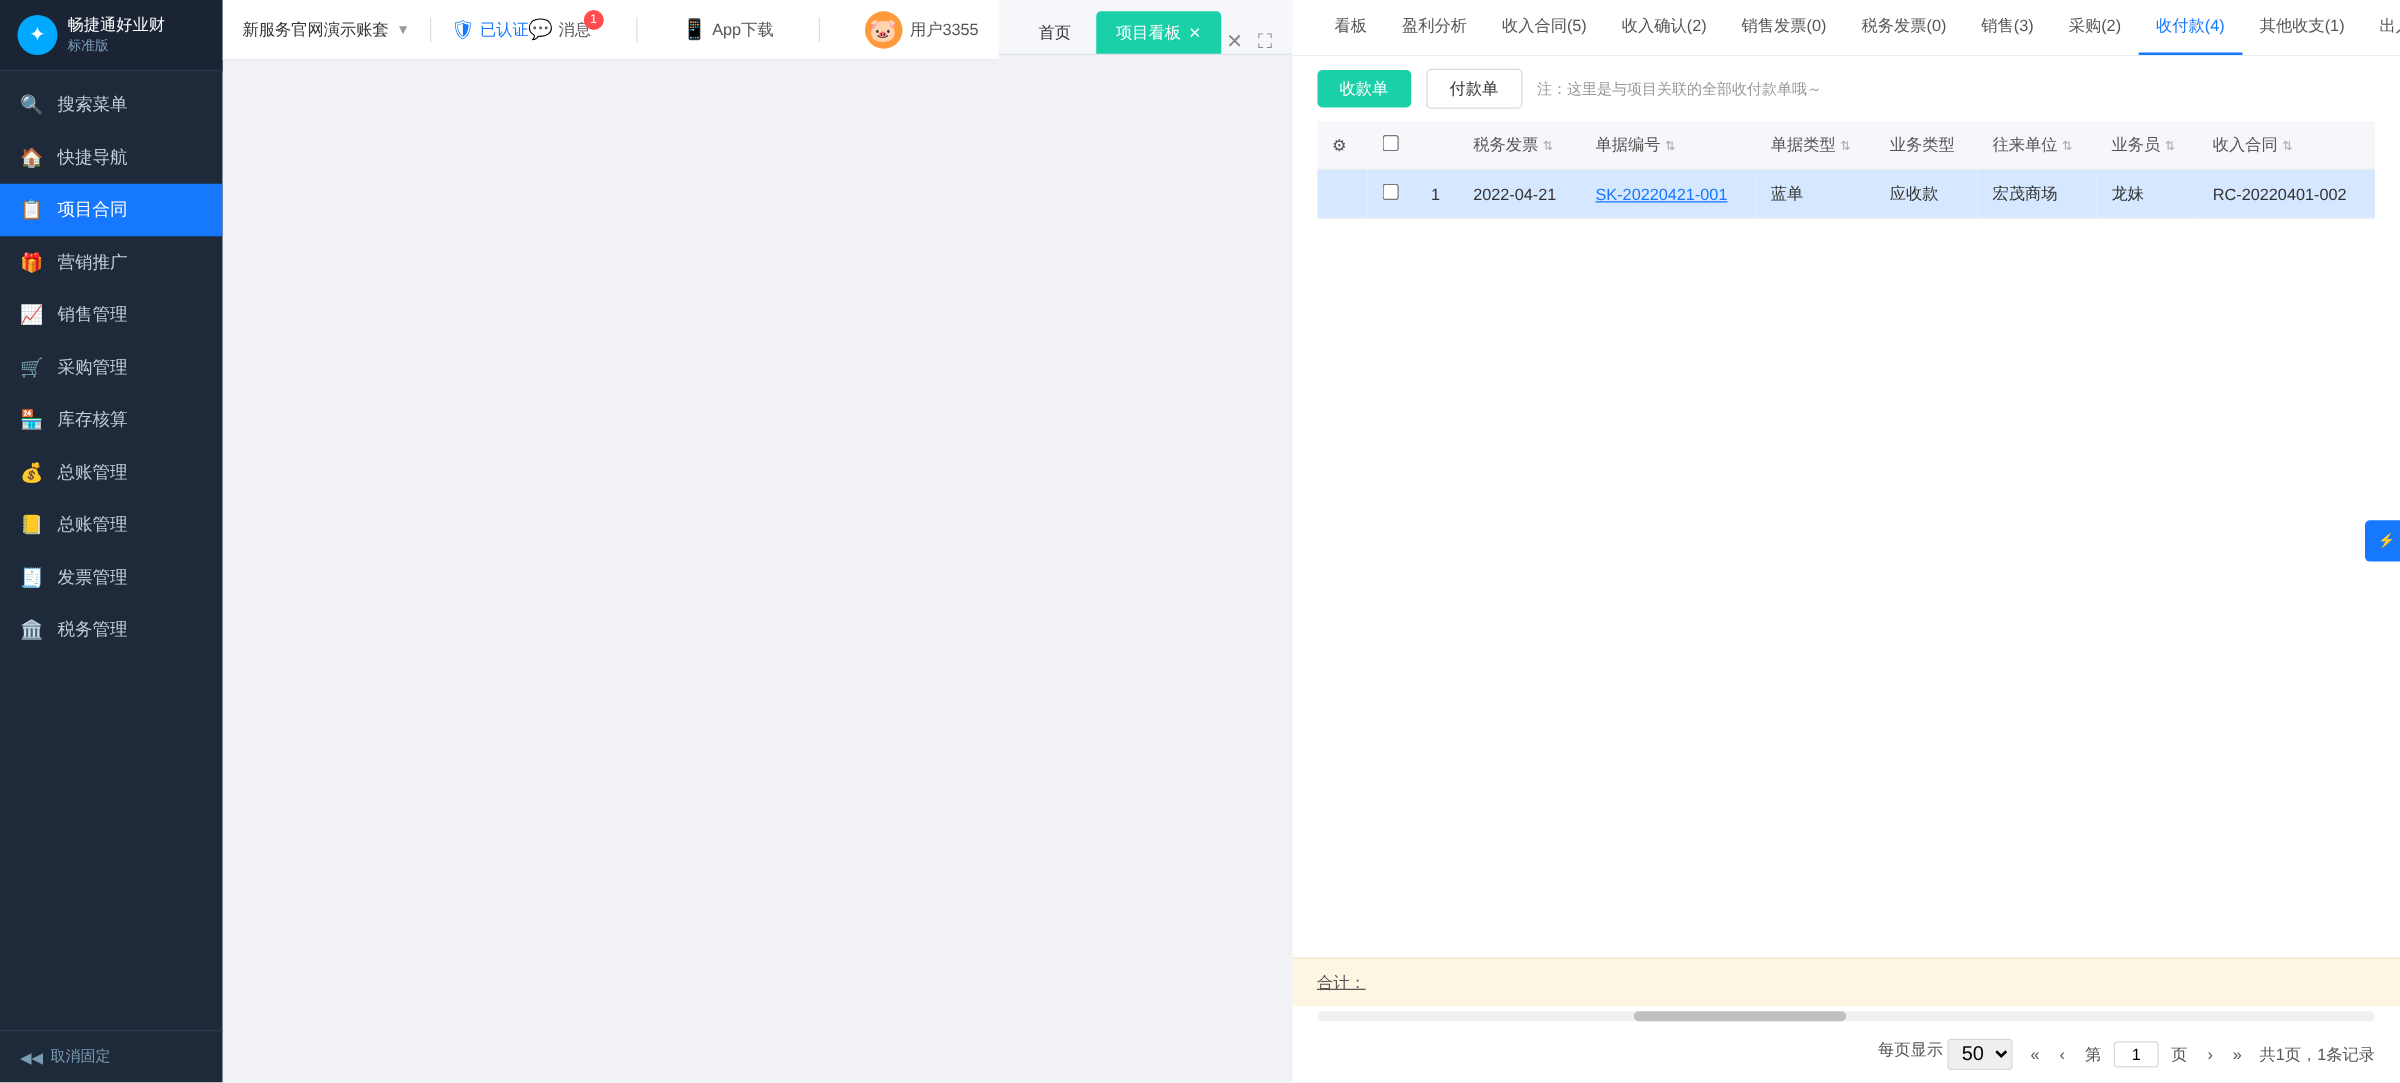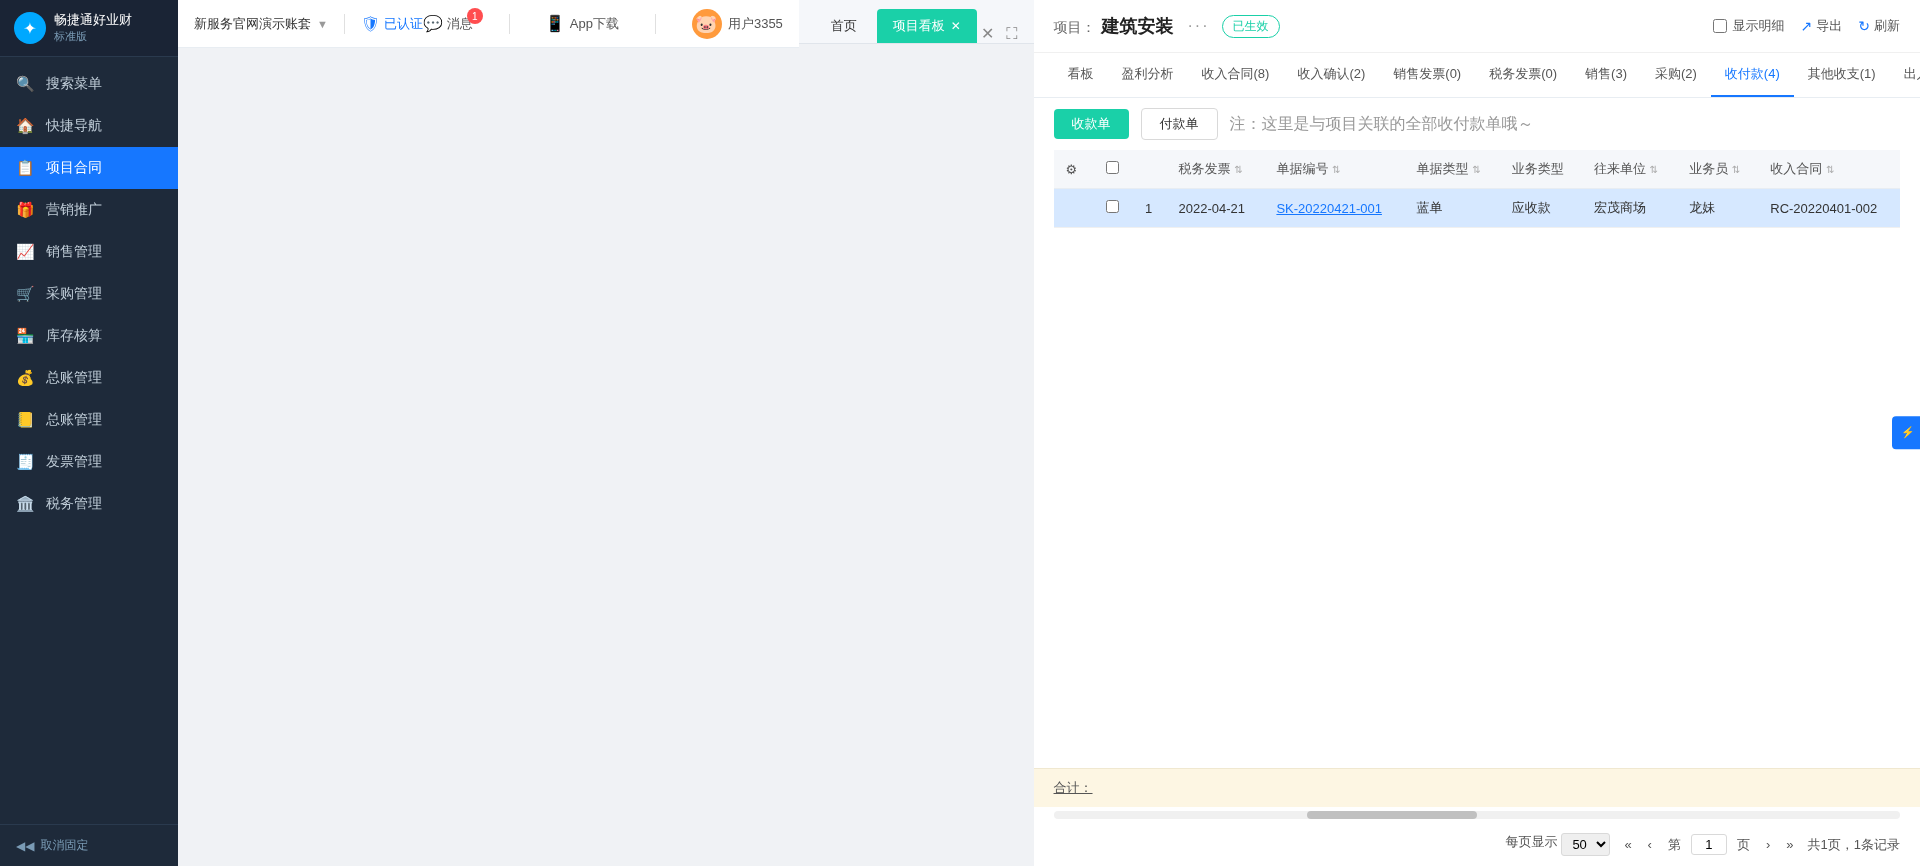--- a/index.html
+++ b/index.html
@@ -301,21 +301,21 @@
     .btn-default {
       background: #fff;
       color: #333;
       border: 1px solid #d9d9d9;
       padding: 6px 18px;
       border-radius: 4px;
       font-size: 13px;
       cursor: pointer;
     }
     .panel-hint {
-      font-size: 16px;
+      font-size: 12px;
       color: #999;
     }
 
     
     .table-wrap {
       flex: 1;
       overflow: auto;
       padding: 0 20px;
     }
     .data-table {
@@ -390,21 +390,21 @@
       flex-shrink: 0;
     }
     .page-size-wrap {
       display: flex;
       gap: 4px;
     }
     .page-size-select {
       border: 1px solid #d9d9d9;
       padding: 2px 6px;
       border-radius: 3px;
-      font-size: 13px;
+      font-size: 16px;
       cursor: pointer;
     }
     .page-nav {
       display: flex;
       align-items: center;
       gap: 4px;
     }
     .page-nav span {
       cursor: pointer;
       padding: 2px 6px;
@@ -557,51 +557,30 @@
       <span class="tab-close">✕</span>
     </div>
     <div class="win-controls">
       <span class="win-btn">✕</span>
       <span class="win-btn">⛶</span>
     </div>
   </div>
 
   <div class="content">
 
-    <div class="project-header">
-      <span class="project-title">
-        <span class="label">项目：</span><span>建筑安装</span>
-      </span>
-      <span class="project-more">···</span>
-      <span class="project-status">已生效</span>
-      <div class="project-actions">
-        <div class="act-item">
-          <input type="checkbox" class="act-checkbox" style="">
-          <span>显示明细</span>
-        </div>
-        <div class="act-item">
-          <span class="act-icon">↗</span>
-          <span>导出</span>
-        </div>
-        <div class="act-item">
-          <span class="act-icon">↻</span>
-          <span>刷新</span>
-        </div>
-      </div>
-    </div>
 
     <div class="subnav">
       <div class="subnav-item">
         <span>看板</span>
       </div>
       <div class="subnav-item">
         <span>盈利分析</span>
       </div>
       <div class="subnav-item">
-        <span>收入合同(8)</span>
+        <span>收入合同(5)</span>
       </div>
       <div class="subnav-item">
         <span>收入确认(2)</span>
       </div>
       <div class="subnav-item">
         <span>销售发票(0)</span>
       </div>
       <div class="subnav-item">
         <span>税务发票(0)</span>
       </div>

